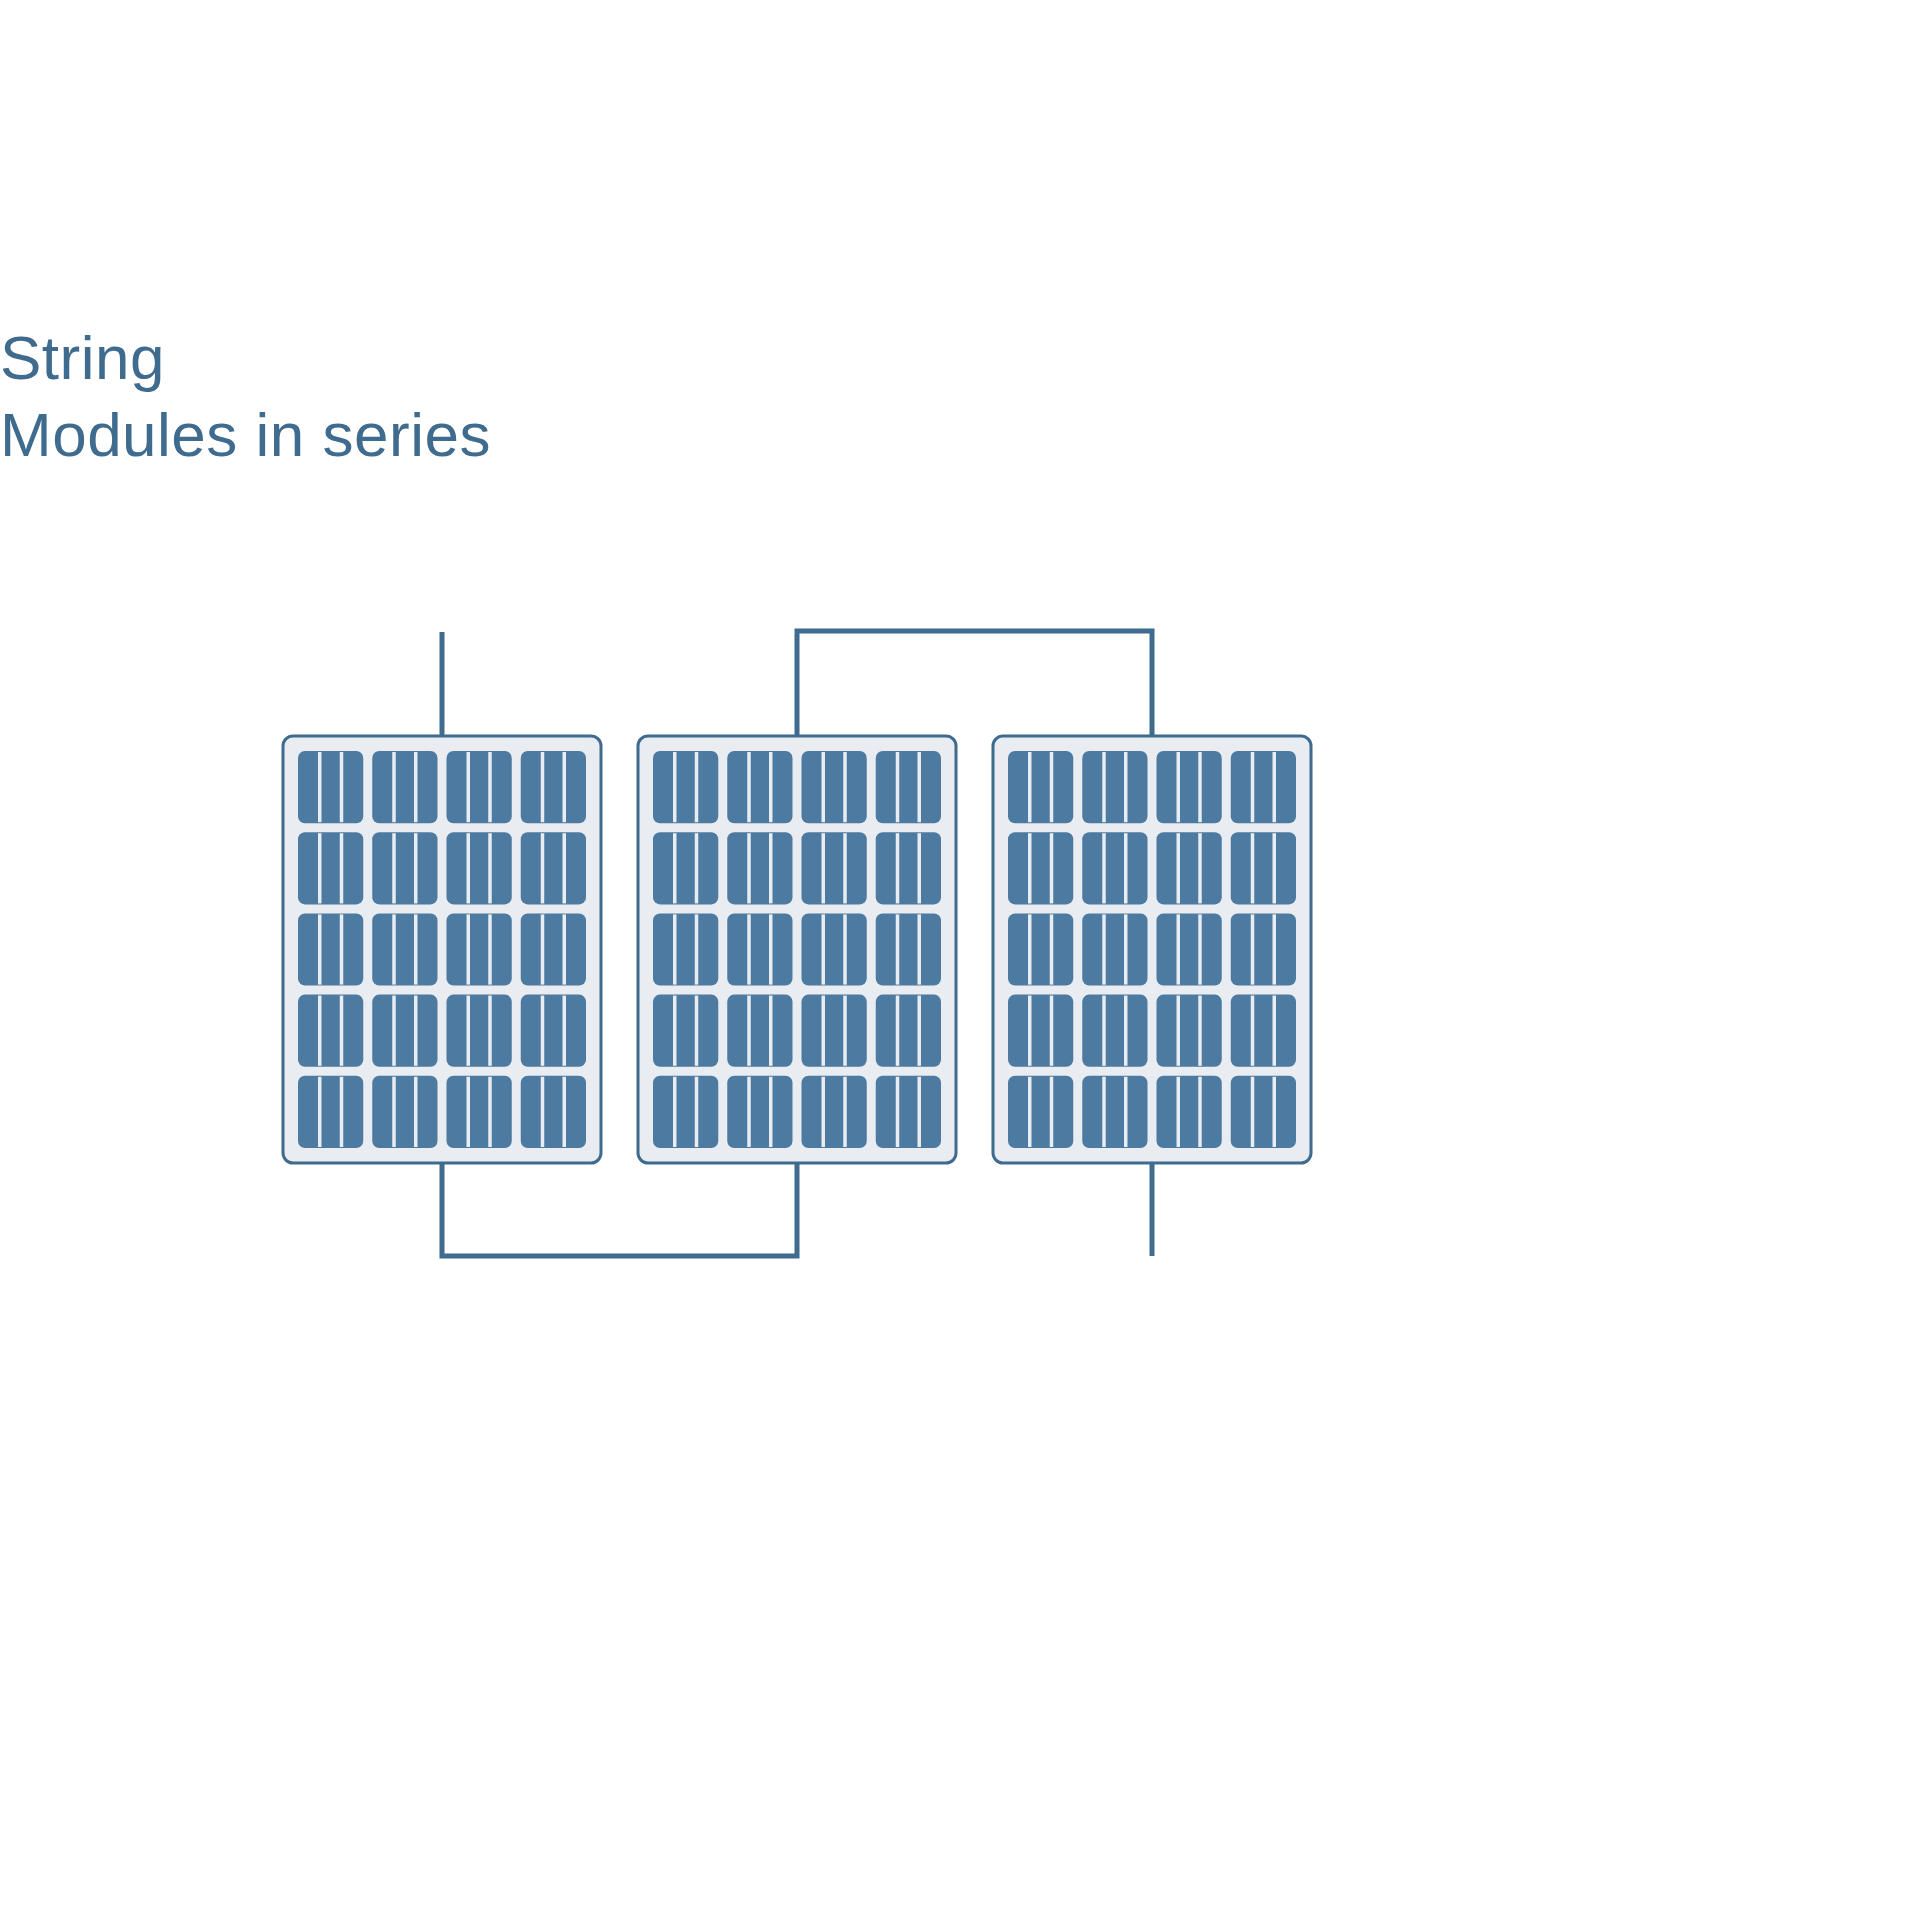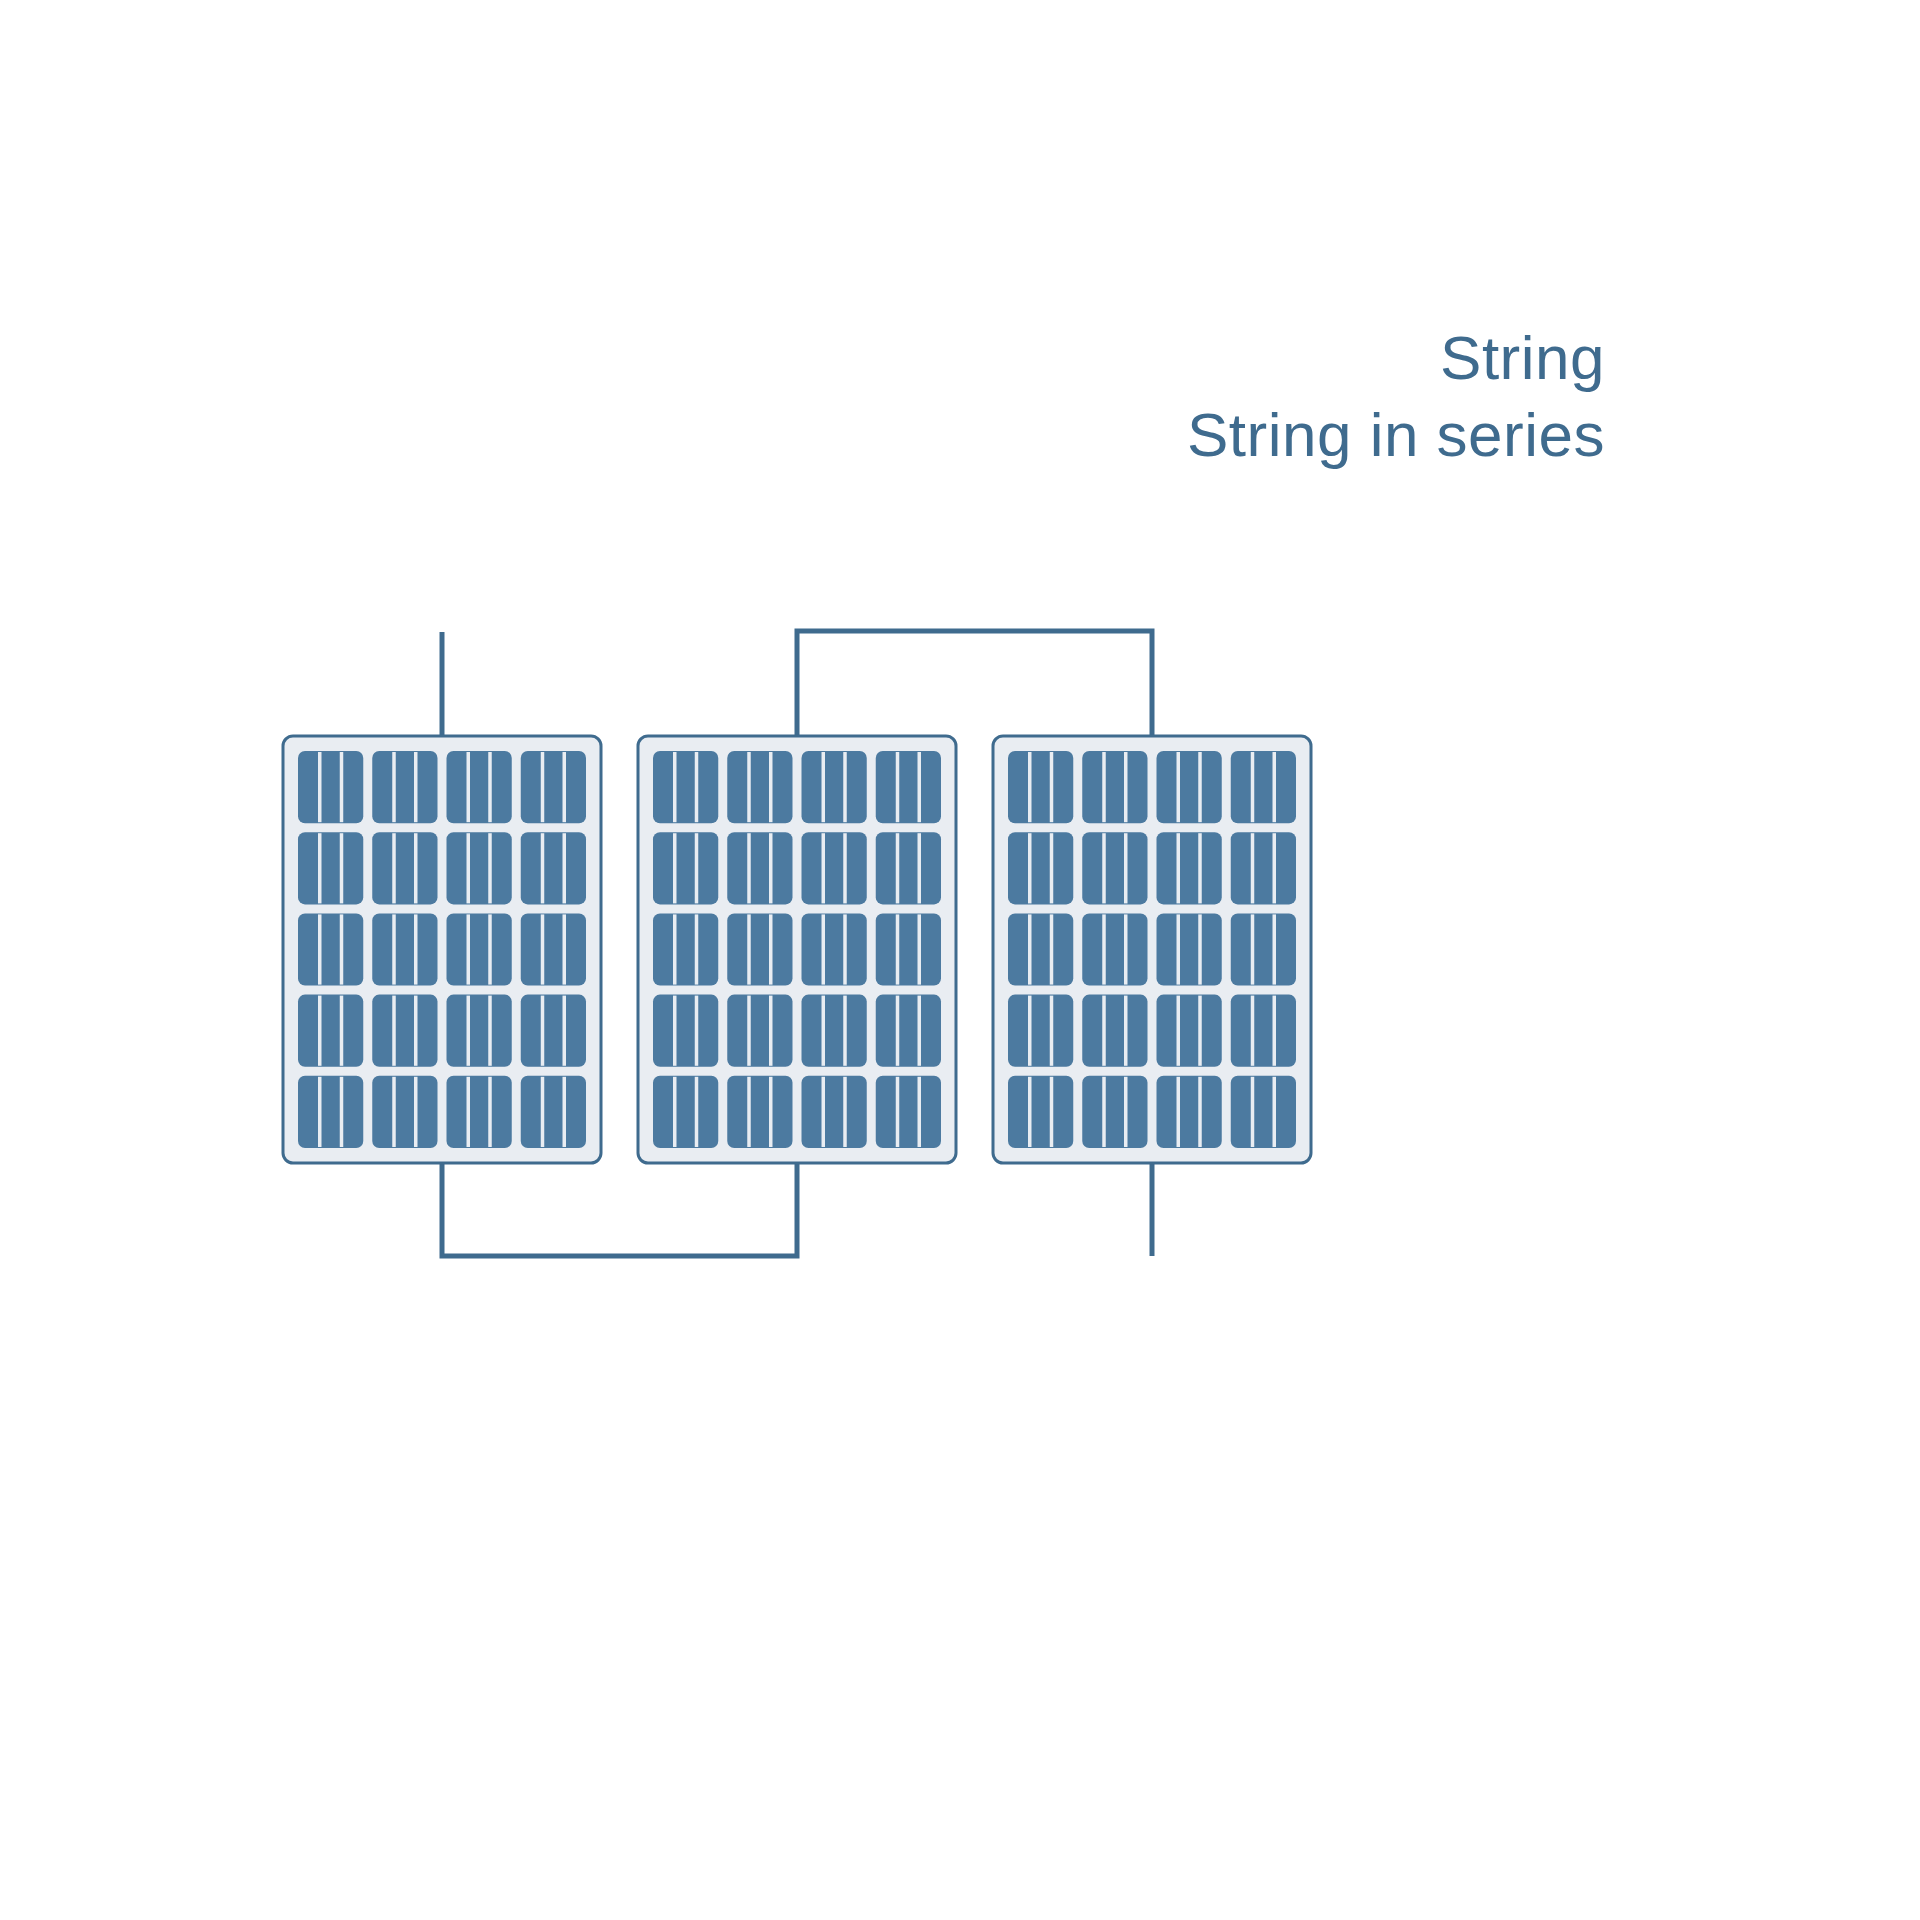--- a/index.html
+++ b/index.html
@@ -10,40 +10,40 @@
     width: 1920px;
     height: 1920px;
     background: #ffffff;
     position: relative;
     overflow: hidden;
     font-family: "Liberation Sans", sans-serif;
   }
   .title-block {
     position: absolute;
     top: 320px;
-    left: 12px;
+    left: 0;
     width: 1593px;
-    text-align: right;
+    text-align: left;
     font-size: 62px;
     font-weight: 500;
     line-height: 1.24;
     letter-spacing: 0.5px;
   }
   #diagram {
     position: absolute;
     top: 0;
     left: 0;
   }
 </style>
 </head>
 <body style="background: rgb(255, 255, 255);">
 
 <div class="title-block" style="color: rgb(63, 107, 142);">
   <div>String</div>
-  <div>String in series</div>
+  <div>Modules in series</div>
 </div>
 
 <svg id="diagram" width="1920" height="1920" viewBox="0 0 1920 1920">
     <polyline points="442,632 442,740" fill="none" stroke="#3f6b8e" stroke-width="5"></polyline>
     <polyline points="797,740 797,631 1152,631 1152,740" fill="none" stroke="#3f6b8e" stroke-width="5"></polyline>
     <polyline points="442,1160 442,1256 797,1256 797,1160" fill="none" stroke="#3f6b8e" stroke-width="5"></polyline>
     <polyline points="1152,1160 1152,1256" fill="none" stroke="#3f6b8e" stroke-width="5"></polyline>
     <g>
       <rect x="283" y="736" width="318" height="427" rx="10" fill="#e9edf2" stroke="#3f6b8e" stroke-width="3"></rect>
       <rect x="298" y="751" width="65.25" height="72.2" rx="7" fill="#4c7aa0"></rect>

